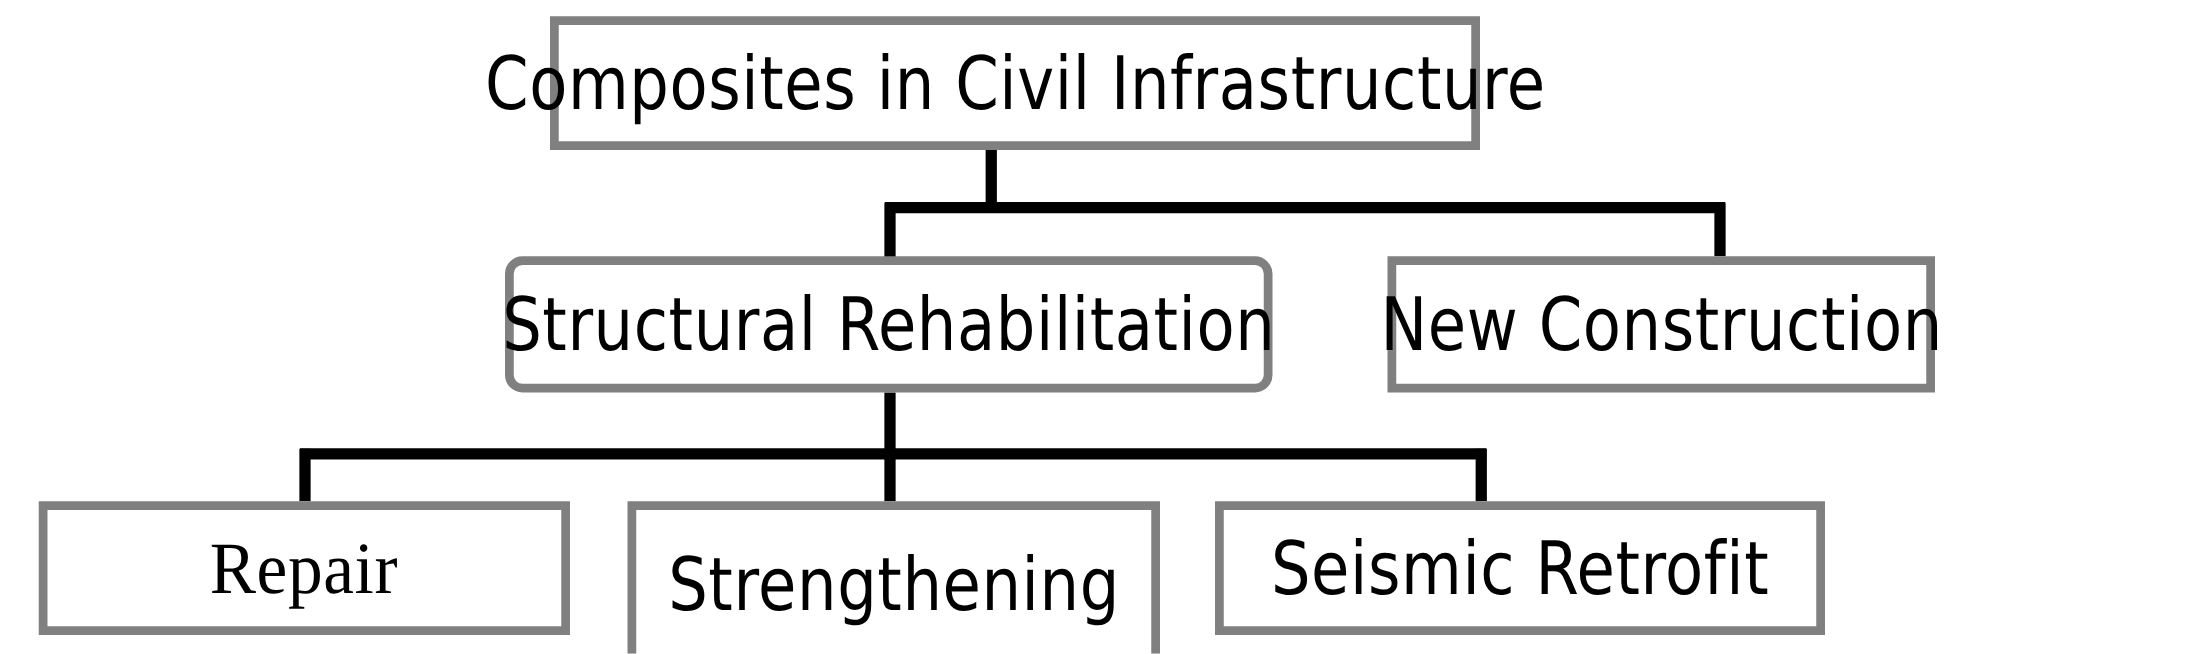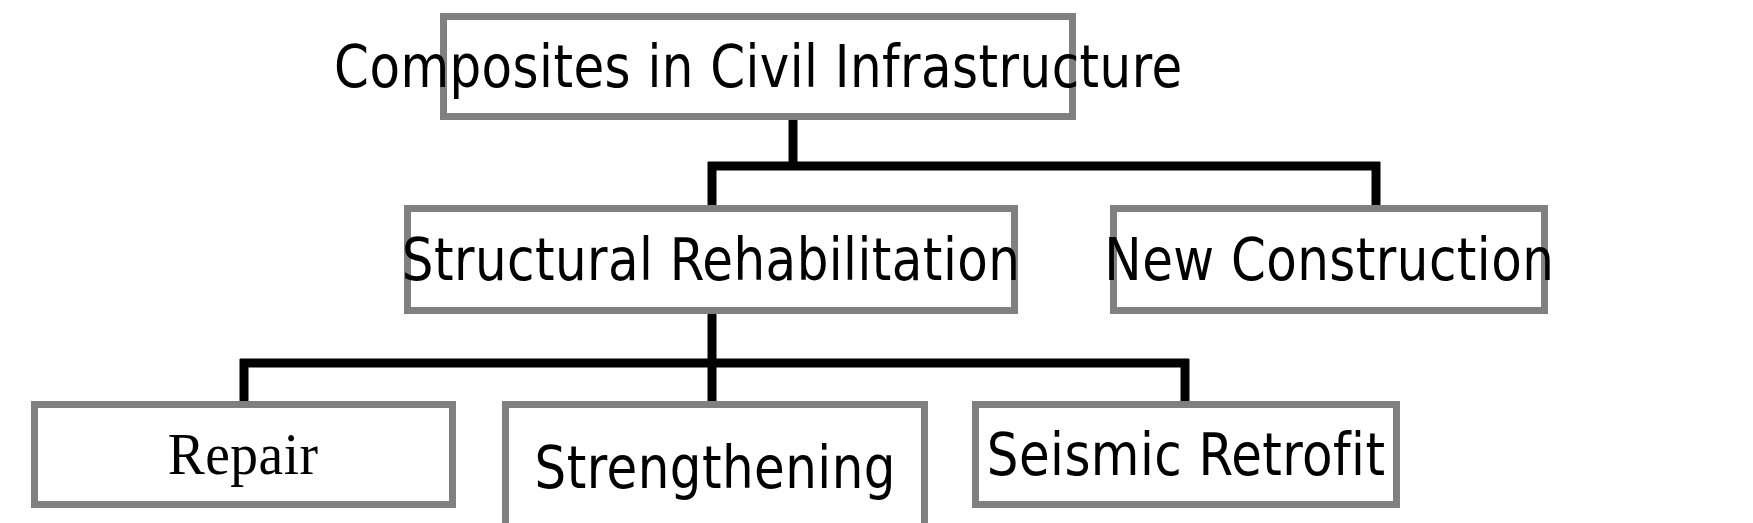--- a/index.html
+++ b/index.html
@@ -46,29 +46,30 @@
     white-space: nowrap;
     font-stretch: condensed;
     transform: scaleX(0.94);
     transform-origin: center center;
   }
 
   
   #node-root {
     left: 440px;
     top: 13px;
-    width: 636px;
+    width: 744px;
     height: 107px;
   }
   
   #node-structural-rehabilitation {
     left: 404px;
     top: 205px;
     width: 614px;
     height: 109px;
+    border-radius: 14px;
   }
   #node-new-construction {
     left: 1062px;
     top: 205px;
     width: 438px;
     height: 109px;
     margin-left: 48px;
   }
   
   #node-repair {
@@ -80,21 +81,21 @@
   }
   #node-strengthening {
     left: 502px;
     top: 401px;
     width: 426px;
     height: 133px;
   }
   #node-seismic-retrofit {
     left: 972px;
     top: 401px;
-    width: 428px;
+    width: 488px;
     height: 107px;
   }
 </style>
 </head>
 <body>
 
 <div id="diagram-canvas">
 
   <svg id="connector-layer" viewBox="0 0 1753 523" width="1753" height="523" xmlns="http://www.w3.org/2000/svg">
 

